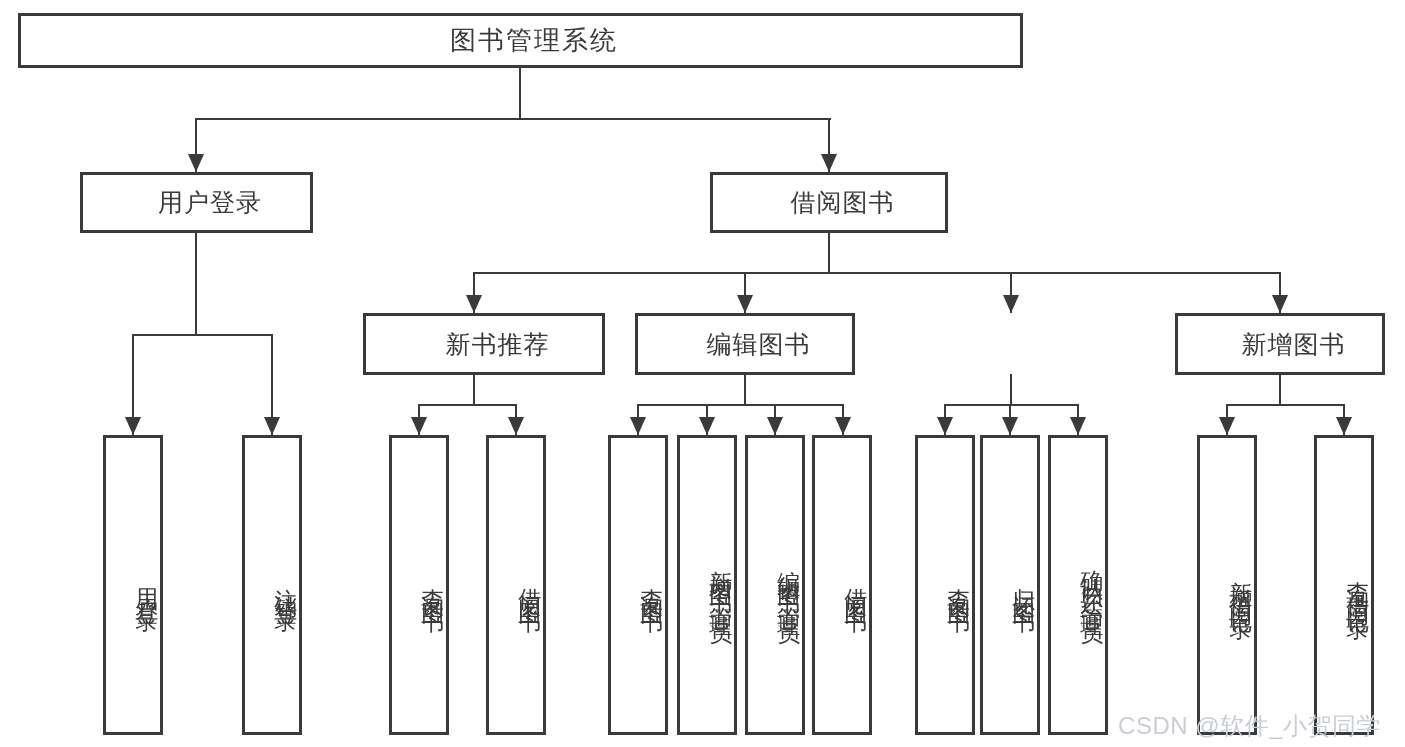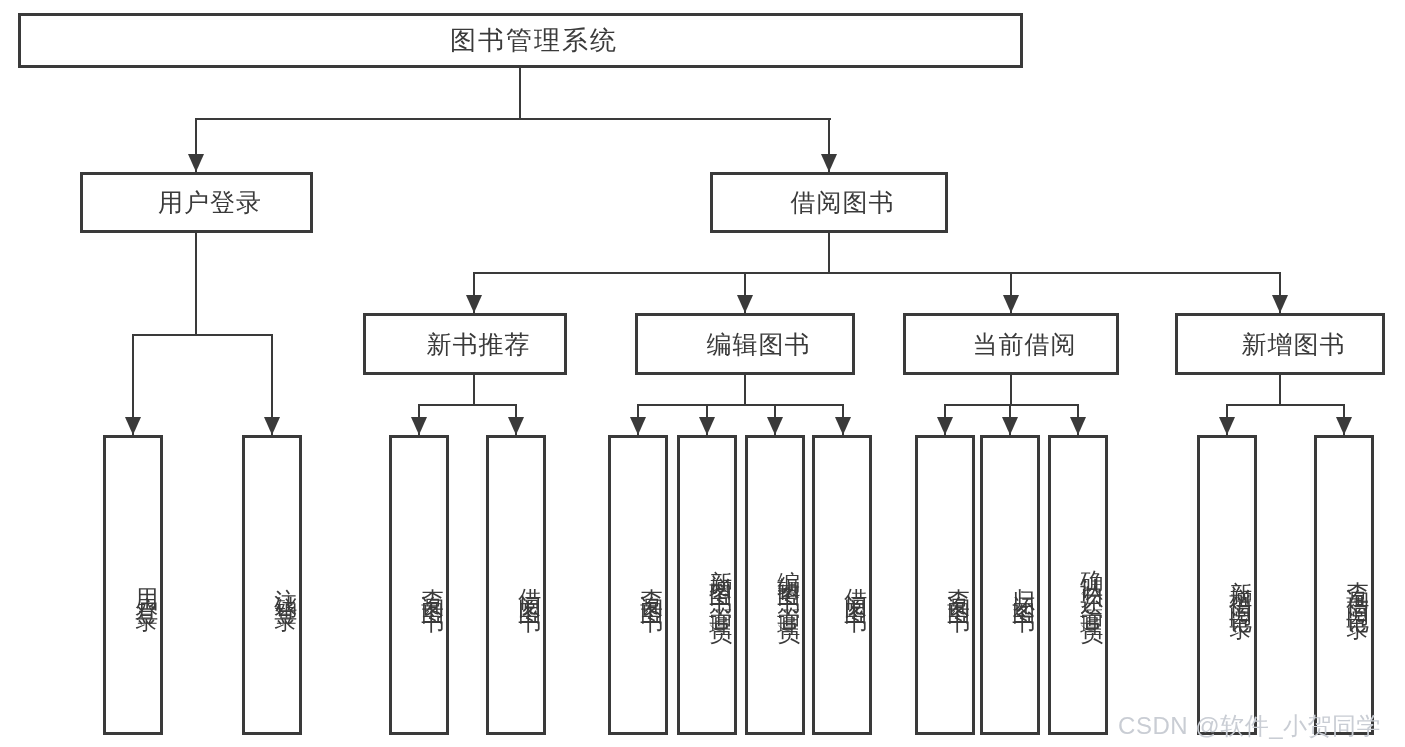--- a/index.html
+++ b/index.html
@@ -135,31 +135,28 @@
   </div>
 
   <div class="box hnode" style="left:80px; top:172px; width:233px; height:61px;">
     <span>用户登录</span>
   </div>
 
   <div class="box hnode" style="left:710px; top:172px; width:238px; height:61px;">
     <span>借阅图书</span>
   </div>
 
-  <div class="box hnode" style="left:363px; top:313px; width:204px; height:62px;text-align:center;">
+  <div class="box hnode" style="left:363px; top:313px; width:242px; height:62px;text-align:center;">
     <span>新书推荐</span>
   </div>
 
   <div class="box hnode" style="left:635px; top:313px; width:220px; height:62px;">
     <span>编辑图书</span>
   </div>
 
-  <div class="box hnode" style="left:903px; top:313px; width:216px; height:62px;">
-    <span>当前借阅</span>
-  </div>
 
   <div class="box hnode" style="left:1175px; top:313px; width:210px; height:62px;">
     <span>新增图书</span>
   </div>
 
   <div class="box leaf" style="left:103px; top:435px; width:60px; height:300px;">
     <span class="vtext">用户登录</span>
   </div>
 
   <div class="box leaf" style="left:242px; top:435px; width:60px; height:300px;">

